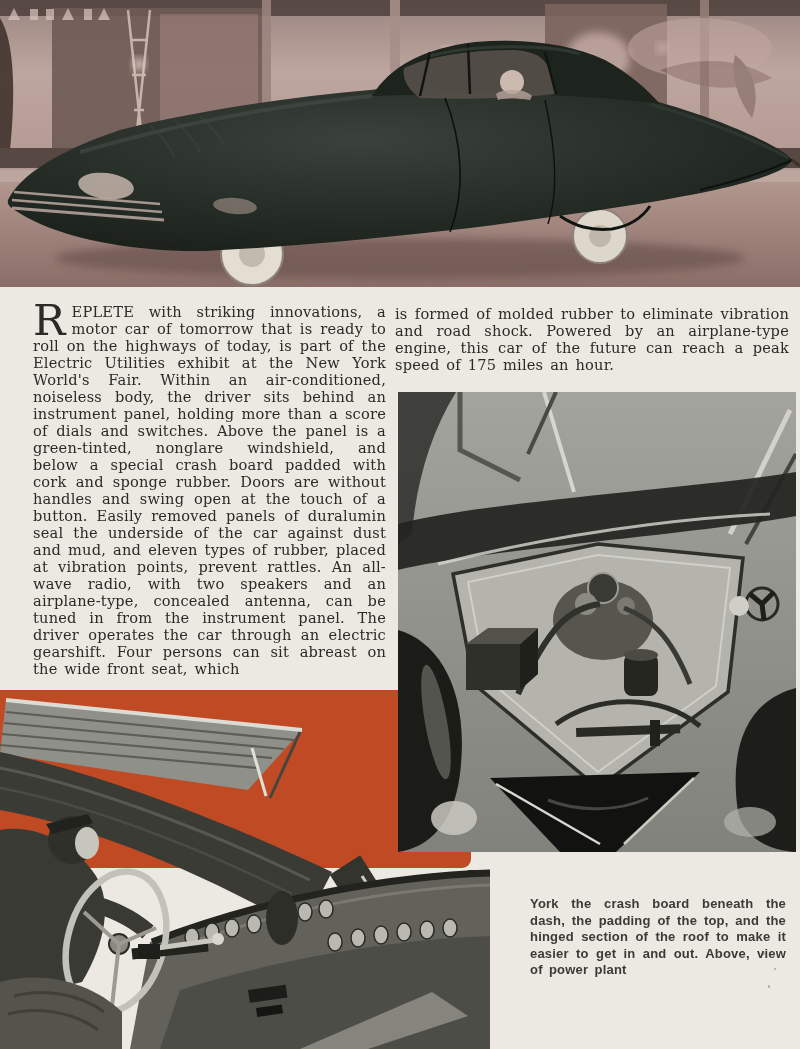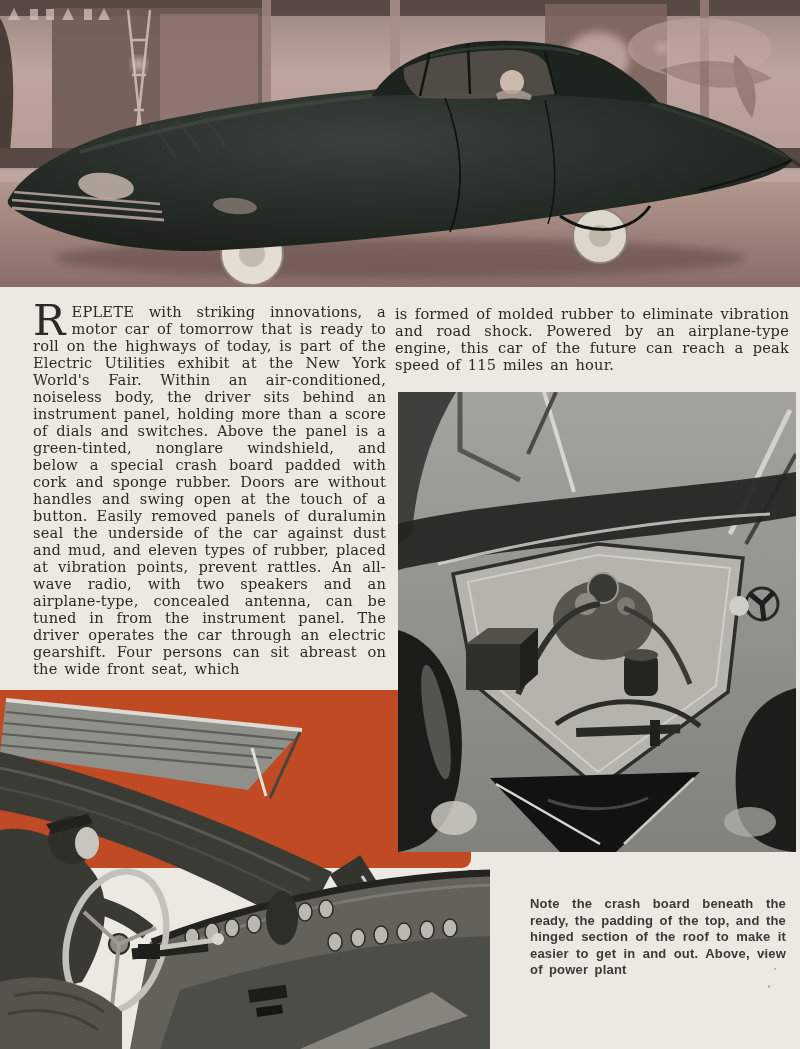--- a/index.html
+++ b/index.html
@@ -161,21 +161,21 @@
 
         <path d="M700,190 C740,180 775,168 792,160" stroke="#0e120e" stroke-width="2" fill="none"></path>
         <path d="M792,160 L800,166" stroke="#3a302c" stroke-width="3"></path>
       </g>
     </svg>
   </div>
 
   <div class="col col-left" style="color: rgb(43, 42, 37);">
     <span class="dropcap">R</span><span>EPLETE with striking innovations, a motor car of tomorrow that is ready to roll on the highways of today, is part of the Electric Utilities exhibit at the New York World's Fair. Within an air-conditioned, noiseless body, the driver sits behind an instrument panel, holding more than a score of dials and switches. Above the panel is a green-tinted, nonglare windshield, and below a special crash board padded with cork and sponge rubber. Doors are without handles and swing open at the touch of a button. Easily removed panels of duralumin seal the underside of the car against dust and mud, and eleven types of rubber, placed at vibration points, prevent rattles. An all-wave radio, with two speakers and an airplane-type, concealed antenna, can be tuned in from the instrument panel. The driver operates the car through an electric gearshift. Four persons can sit abreast on the wide front seat, which</span>
   </div>
-  <div class="col col-right" style="color: rgb(43, 42, 37);">is formed of molded rubber to eliminate vibration and road shock. Powered by an airplane-type engine, this car of the future can reach a peak speed of 115 miles an hour.</div>
+  <div class="col col-right" style="color: rgb(43, 42, 37);">is formed of molded rubber to eliminate vibration and road shock. Powered by an airplane-type engine, this car of the future can reach a peak speed of 175 miles an hour.</div>
 
   <div class="orange-bg" style="background: rgb(192, 74, 36);"></div>
 
   <div class="interior-photo">
     <svg viewBox="0 0 490 359" preserveAspectRatio="none">
 
       <g>
         <polygon points="6,10 302,40 248,100 0,64" fill="#90908a"></polygon>
         <path d="M6,10 L302,40" stroke="#dcdcd5" stroke-width="4" fill="none"></path>
         <path d="M6,22 L294,50 M4,33 L284,59 M2,44 L272,68 M0,55 L258,78" stroke="#5d5d57" stroke-width="2.2" fill="none"></path>
@@ -306,19 +306,19 @@
 
       <g>
         <polygon points="92,386 302,380 218,460 162,460" fill="#121210"></polygon>
         <path d="M98,392 L202,452" stroke="#d8d8d1" stroke-width="2.5"></path>
         <path d="M296,386 L226,452" stroke="#c9c9c2" stroke-width="2.5"></path>
         <path d="M150,408 C180,420 220,420 250,406" stroke="#5e5e57" stroke-width="3" fill="none" opacity="0.7"></path>
       </g>
     </svg>
   </div>
 
-  <div class="caption">Note the crash board beneath the ready, the padding of the top, and the hinged section of the roof to make it easier to get in and out. Above, view of power plant</div>
+  <div class="caption">York the crash board beneath the dash, the padding of the top, and the hinged section of the roof to make it easier to get in and out. Above, view of power plant</div>
 
   <div class="speck" style="left:762px;top:952px;width:3px;height:3px;"></div>
   <div class="speck" style="left:774px;top:968px;width:2px;height:2px;"></div>
   <div class="speck" style="left:768px;top:985px;width:2px;height:3px;"></div>
 
 </div>
 
 </body></html>

